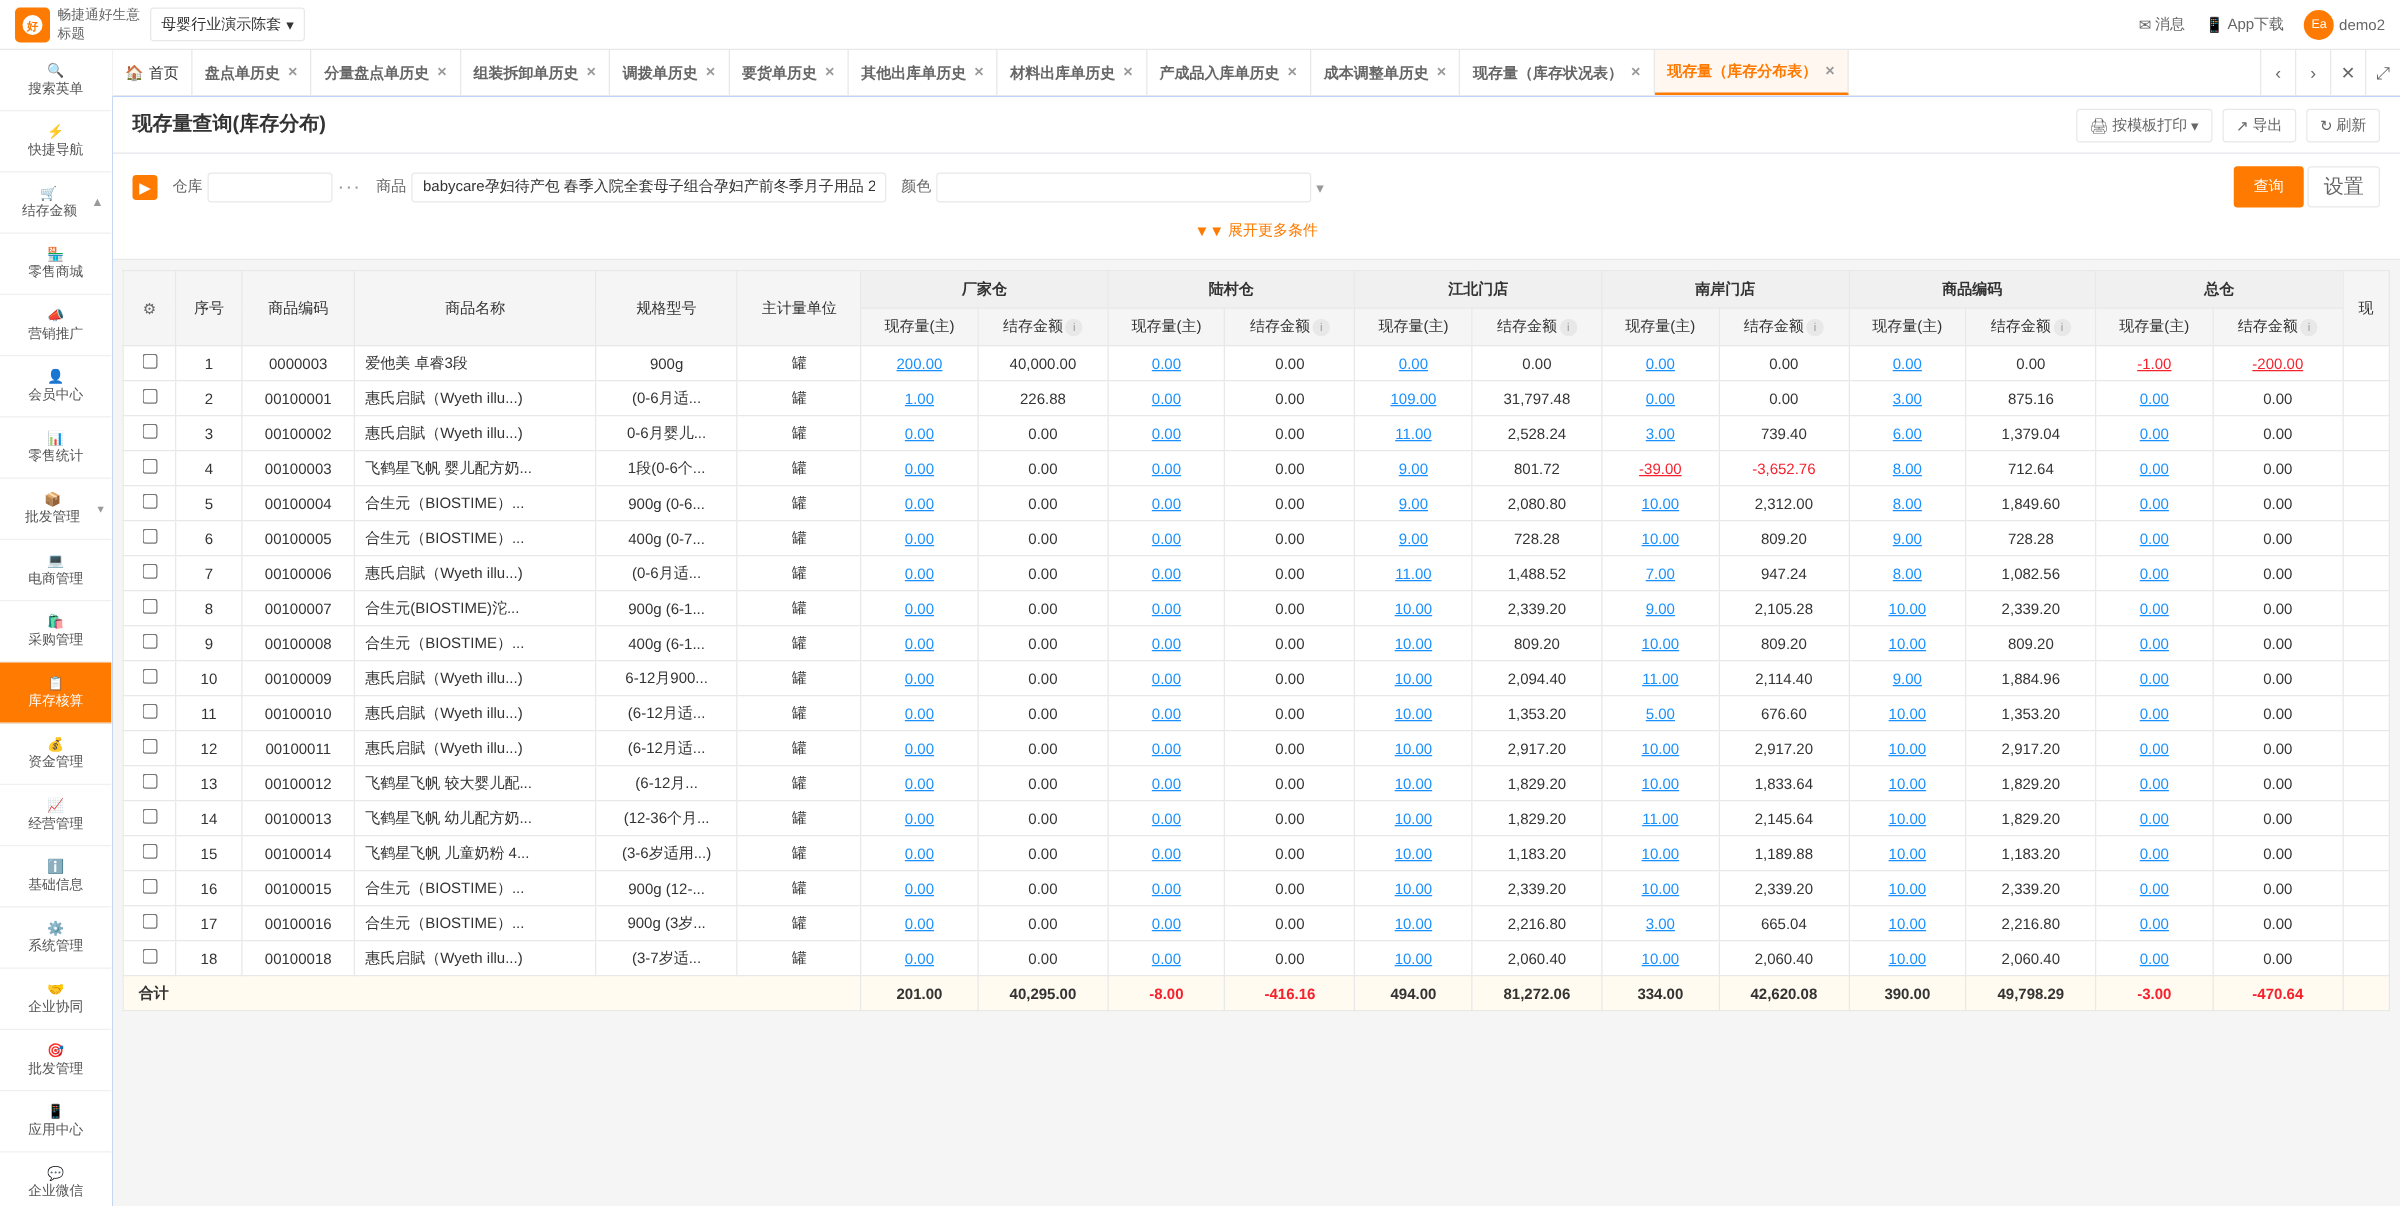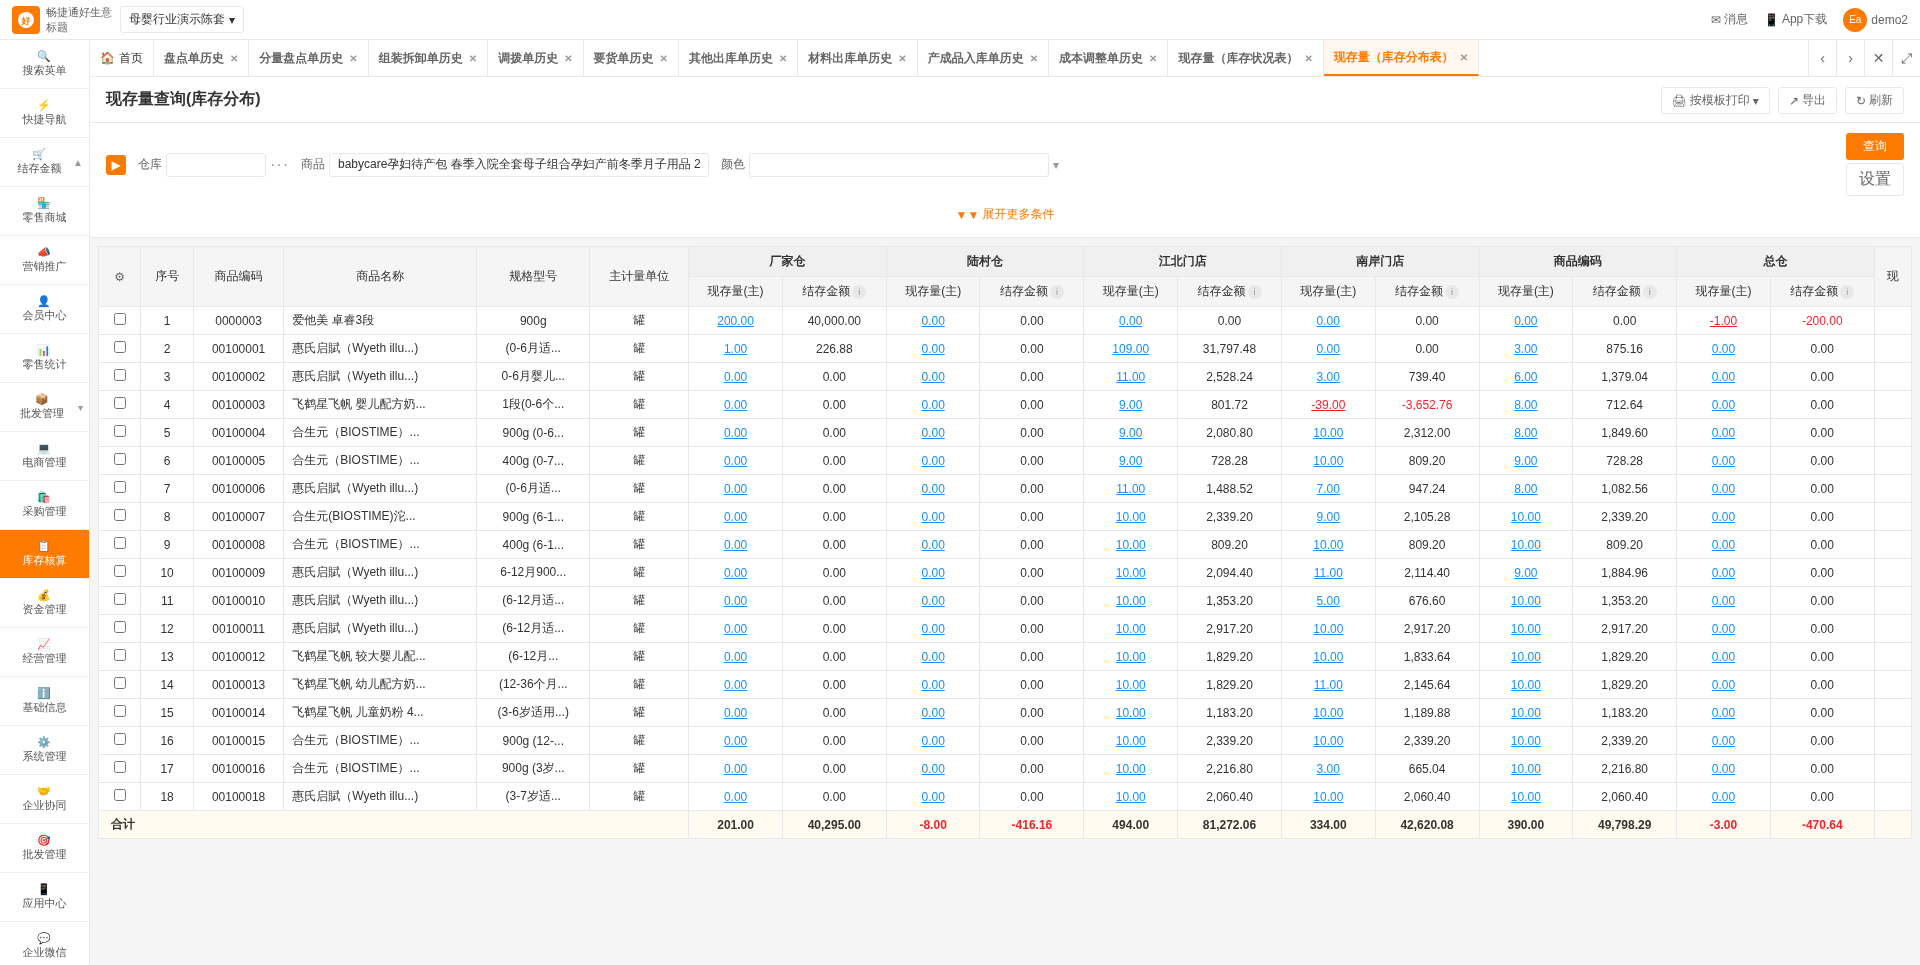--- a/index.html
+++ b/index.html
@@ -299,21 +299,21 @@
             <span class="search-label">商品</span>
             <input class="search-input-wide" style="color: rgb(51, 51, 51);" value="babycare孕妇待产包 春季入院全套母子组合孕妇产前冬季月子用品 22件套 ...">
           </div>
 
           <div class="search-field">
             <span class="search-label">颜色</span>
             <input class="search-input-color" value="" style="">
             <span style="cursor:pointer;color:#999;">▾</span>
           </div>
 
-          <div style="margin-left:auto;display:flex;flex-direction:column;gap:3px;">
+          <div style="margin-left:auto;display:flex;flex-direction:row;gap:3px;">
             <button class="btn-query">查询</button>
             <button class="btn-setting">设置</button>
           </div>
         </div>
         <div style="display:flex;justify-content:center;margin-top:6px;">
           <span class="btn-expand">
             <span>▼▼</span>
             <span>展开更多条件</span>
           </span>
         </div>
@@ -366,21 +366,21 @@
     <td class="">40,000.00</td>
     <td><span class="num-link ">0.00</span></td>
     <td class="">0.00</td>
     <td><span class="num-link">0.00</span></td>
     <td>0.00</td>
     <td><span class="num-link ">0.00</span></td>
     <td style="">0.00</td>
     <td><span class="num-link">0.00</span></td>
     <td>0.00</td>
     <td><span class="num-link num-negative">-1.00</span></td>
-    <td style="color:#f5222d;">-200.00</td>
+    <td style="color:#f5222d;text-decoration:underline;">-200.00</td>
     <td></td>
   </tr>
               <tr>
     <td><input type="checkbox" style="width: 12px; height: 12px;"></td>
     <td>2</td>
     <td>00100001</td>
     <td class="text-left">惠氏启賦（Wyeth illu...)</td>
     <td>(0-6月适...</td>
     <td>罐</td>
     <td><span class="num-link ">1.00</span></td>

